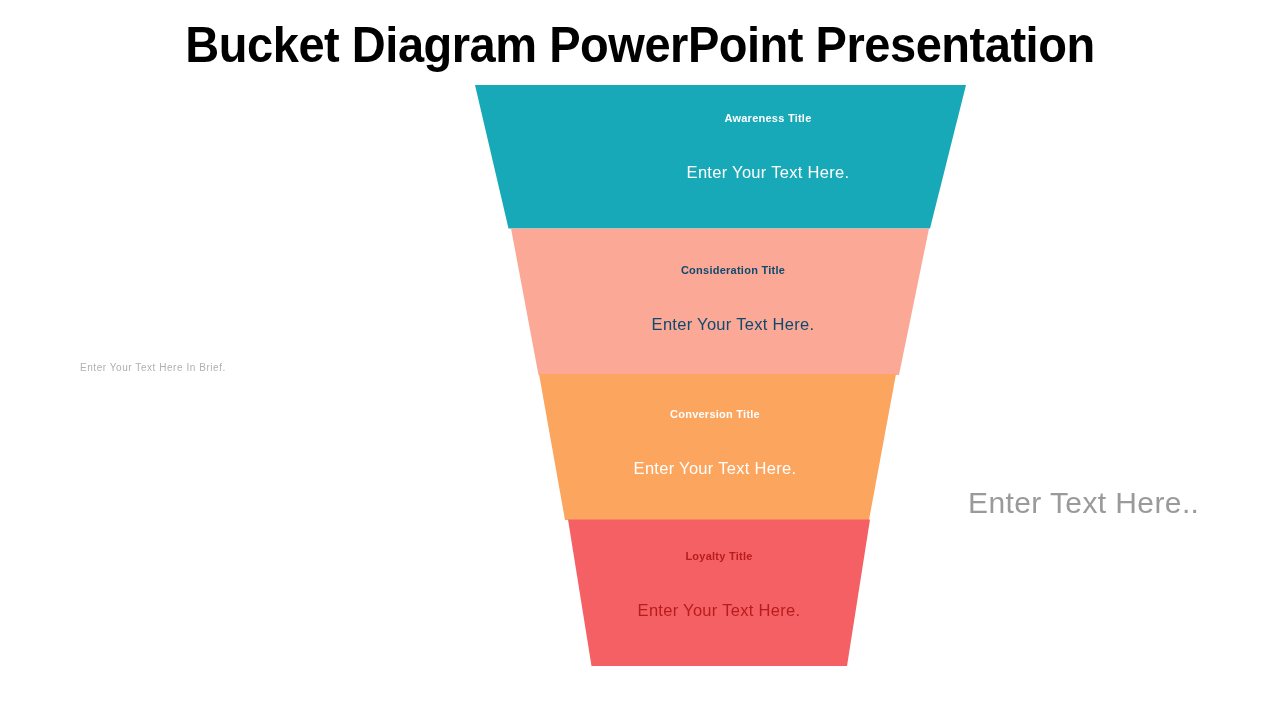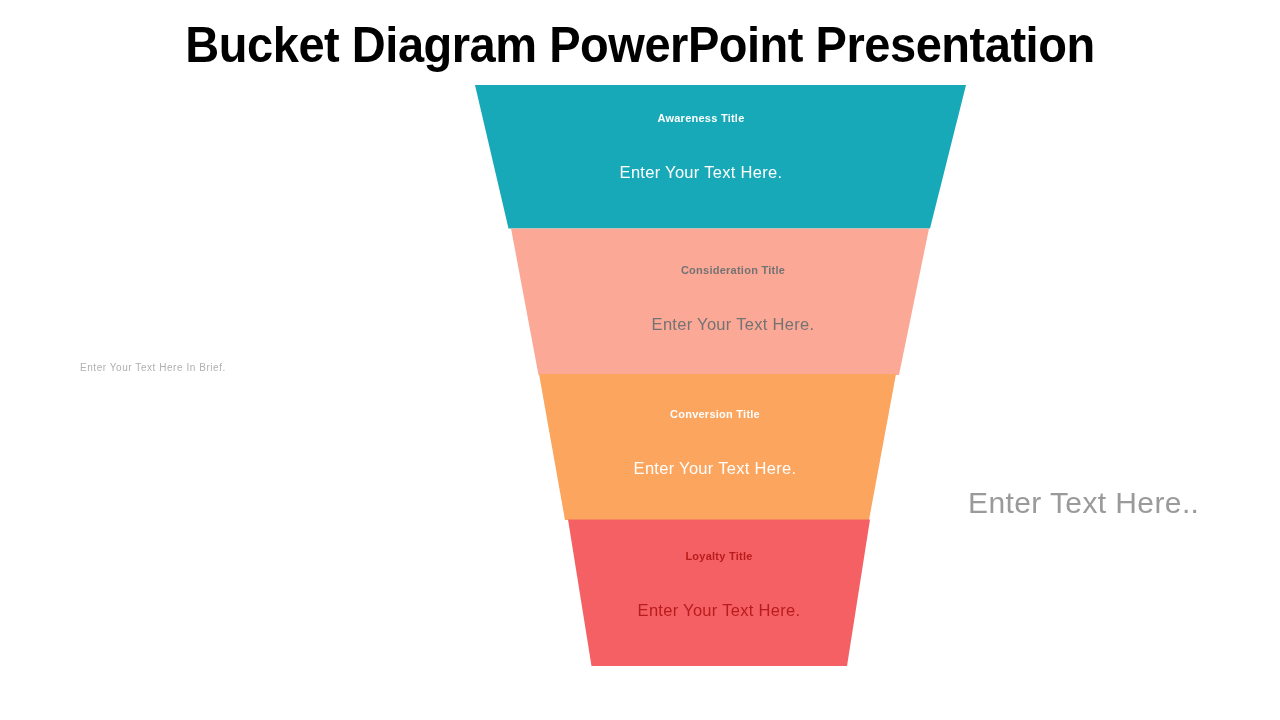--- a/index.html
+++ b/index.html
@@ -67,21 +67,21 @@
     font-size: 16.5px;
     font-weight: 300;
     letter-spacing: 0.3px;
     line-height: 20px;
     margin: 14px;
     white-space: nowrap;
   }
   .seg-gap { height: 23px; }
 
   
-  #seg-text-0 { left: 570px; top: 112px; width: 262px; }
+  #seg-text-0 { left: 637px; top: 112px; width: 262px; }
   #seg-text-1 { left: 602px; top: 264px; width: 262px; }
   #seg-text-2 { left: 584px; top: 408px; width: 262px; }
   #seg-text-3 { left: 588px; top: 550px; width: 262px; }
 
   
   #note-left {
     position: absolute;
     left: 80px;
     top: 362px;
     font-size: 10px;
@@ -119,21 +119,21 @@
 
     <polygon id="poly-3" points="568,519.5 870,519.5 847,666 591.5,666" fill="#F46064"></polygon>
   </svg>
 
   <div class="seg-text" id="seg-text-0" style="color: rgb(255, 255, 255);">
     <p class="seg-title">Awareness Title</p>
     <div class="seg-gap"></div>
     <p class="seg-body">Enter Your Text Here.</p>
   </div>
 
-  <div class="seg-text" id="seg-text-1" style="color: #737373;">
+  <div class="seg-text" id="seg-text-1" style="color: #0c4a6e;">
     <p class="seg-title">Consideration Title</p>
     <div class="seg-gap"></div>
     <p class="seg-body">Enter Your Text Here.</p>
   </div>
 
   <div class="seg-text" id="seg-text-2" style="color: rgb(255, 255, 255);">
     <p class="seg-title">Conversion Title</p>
     <div class="seg-gap"></div>
     <p class="seg-body">Enter Your Text Here.</p>
   </div>

